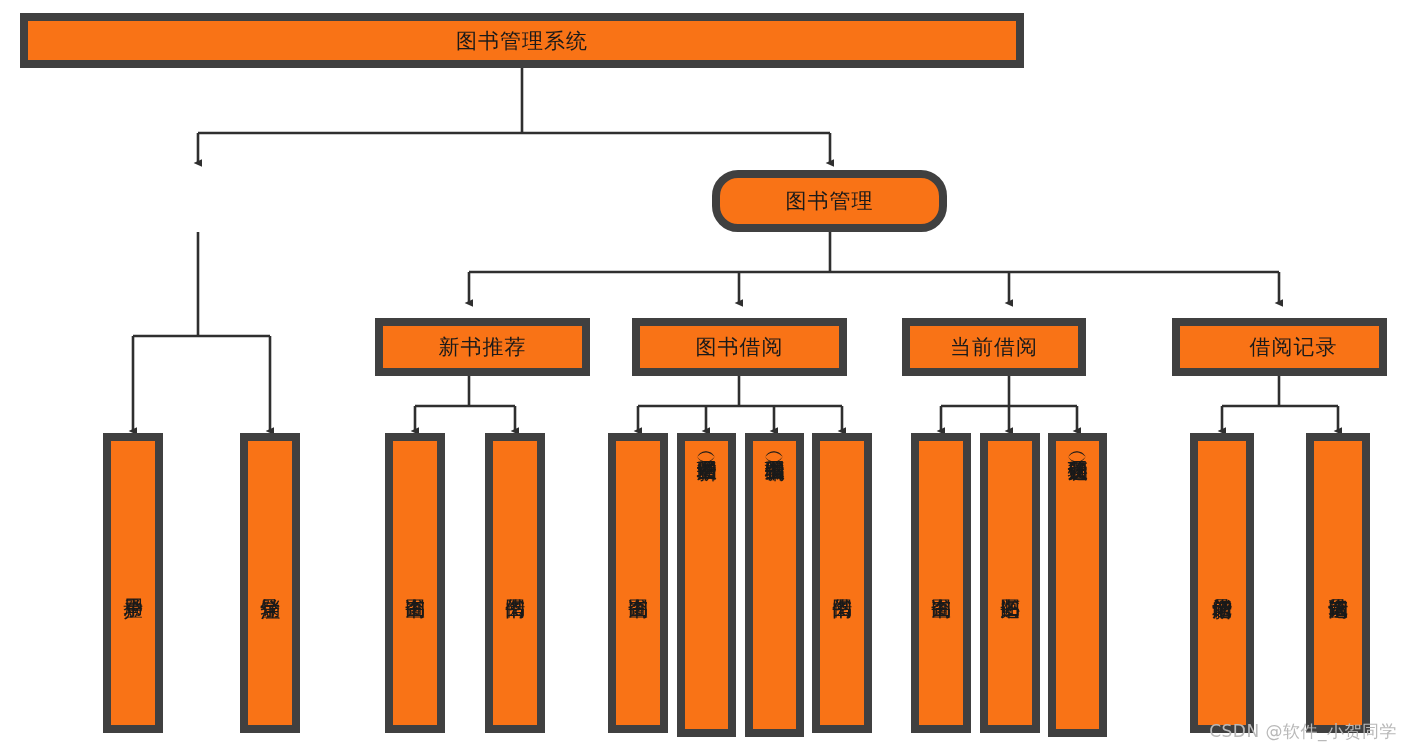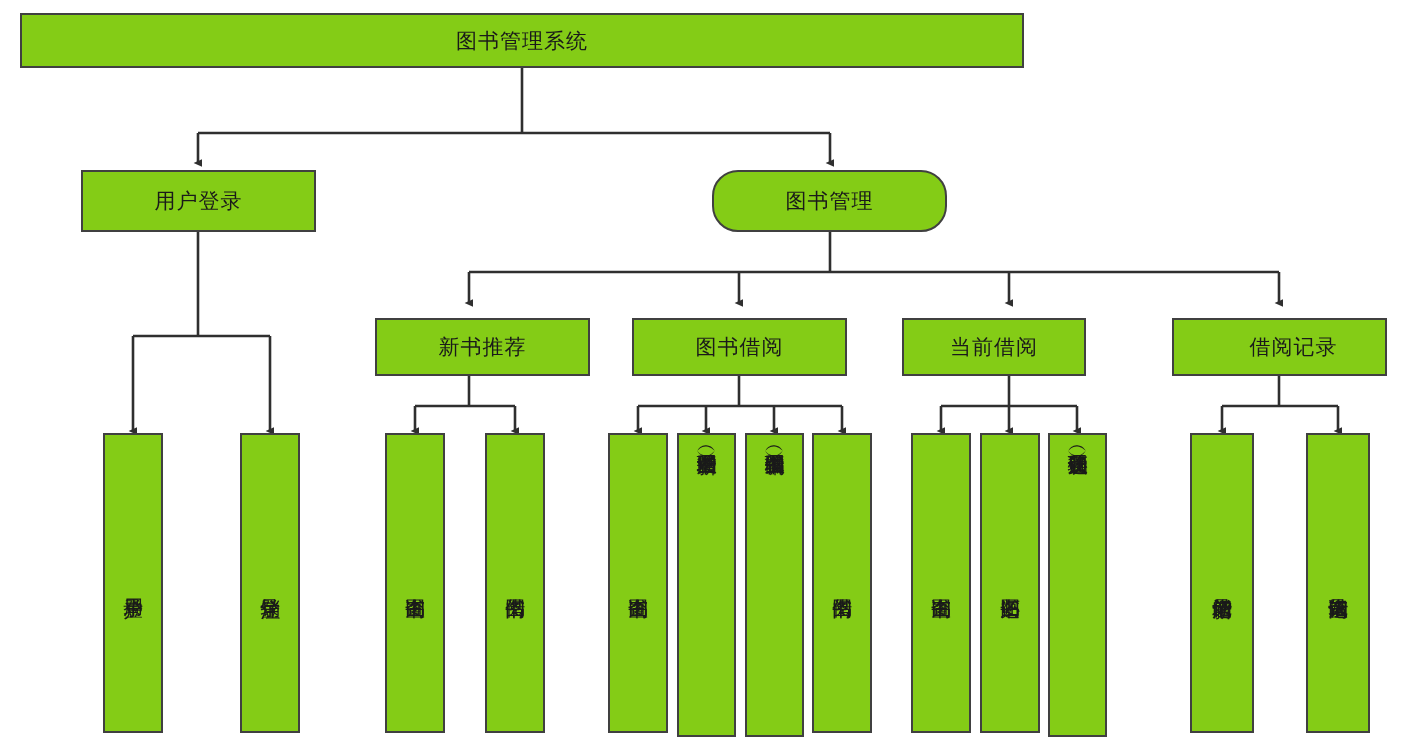--- a/index.html
+++ b/index.html
@@ -23,22 +23,22 @@
     position: absolute;
     left: 0;
     top: 0;
     width: 1405px;
     height: 747px;
     pointer-events: none;
   }
   .node {
     position: absolute;
     box-sizing: border-box;
-    background: #84cc16;
-    border: 2px solid #404040;
+    background: #f97316;
+    border: 8px solid #404040;
     display: flex;
     align-items: center;
     justify-content: center;
     color: #1a1a1a;
   }
   .node.horizontal {
     font-size: 21px;
     letter-spacing: 1px;
   }
   .node.vertical {
@@ -120,23 +120,20 @@
       <path d="M 1222 406 L 1338 406"></path>
       <path d="M 1222 406 L 1222 431" marker-end="url(#arrowhead)"></path>
       <path d="M 1338 406 L 1338 431" marker-end="url(#arrowhead)"></path>
     </g>
   </svg>
 
   <div class="node horizontal" style="left:20px; top:13px; width:1004px; height:55px;">
     <span class="node-label">图书管理系统</span>
   </div>
 
-  <div class="node horizontal" style="left:81px; top:170px; width:235px; height:62px;">
-    <span class="node-label">用户登录</span>
-  </div>
   <div class="node horizontal" style="left:712px; top:170px; width:235px; height:62px;border-radius:26px;">
     <span class="node-label">图书管理</span>
   </div>
 
   <div class="node horizontal" style="left:375px; top:318px; width:215px; height:58px;">
     <span class="node-label">新书推荐</span>
   </div>
   <div class="node horizontal" style="left:632px; top:318px; width:215px; height:58px;">
     <span class="node-label">图书借阅</span>
   </div>
@@ -184,13 +181,14 @@
     <span class="node-label">确认归还（管理员）</span>
   </div>
 
   <div class="node vertical" style="left:1190px; top:433px; width:64px; height:300px;">
     <span class="node-label">新增借阅记录</span>
   </div>
   <div class="node vertical" style="left:1306px; top:433px; width:64px; height:300px;">
     <span class="node-label">查询借阅记录</span>
   </div>
 
+  <div class="watermark">CSDN @软件_小贺同学</div>
 </div>
 
 </body></html>

